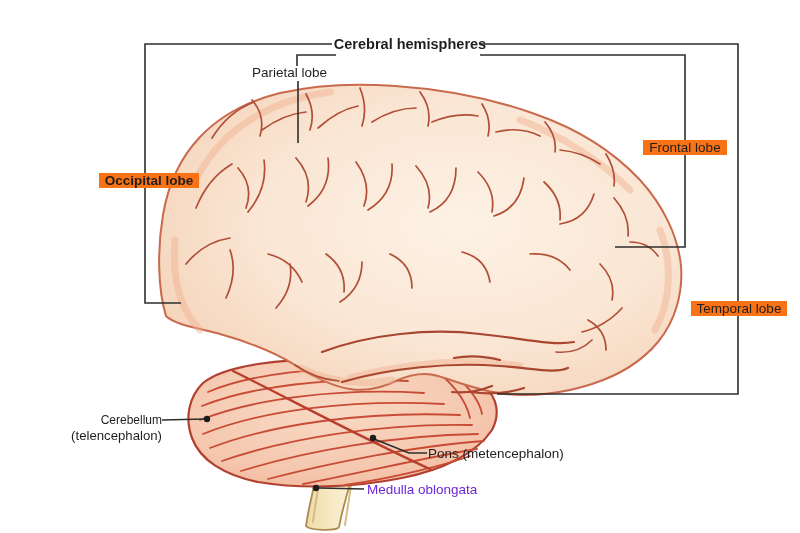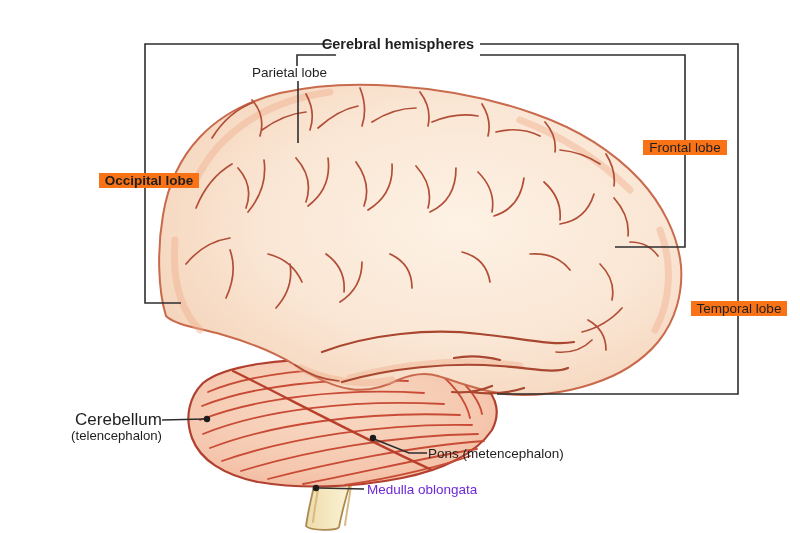--- a/index.html
+++ b/index.html
@@ -17,21 +17,21 @@
     color:#1f1f1f;
     line-height:15px;
     white-space:nowrap;
   }
   .label--bg{background:#f97316;padding:0 2px;}
   .label--center{text-align:center;}
   .label--right{text-align:right;}
   .label__title{font-weight:bold;font-size:14.5px;line-height:16px;}
   .label__sub{font-size:13.2px;line-height:16px;}
   .label--red{color:#6d28d9;}
-  #lbl-title{left:298px;top:36px;width:200px;}
+  #lbl-title{left:310px;top:36px;width:200px;}
   #lbl-parietal{left:252px;top:65px;width:82px;text-align:left;}
   #lbl-occipital{left:99px;top:173px;width:96px;font-weight:bold;}
   #lbl-frontal{left:643px;top:140px;width:80px;}
   #lbl-temporal{left:691px;top:301px;width:92px;}
   #lbl-cerebellum{right:638px;top:412px;}
   #lbl-pons{left:428px;top:446px;}
   #lbl-medulla{left:367px;top:482px;}
 </style>
 </head>
 <body>
@@ -144,21 +144,21 @@
 
   <div id="lbl-parietal" class="label">Parietal lobe</div>
 
   <div id="lbl-occipital" class="label label--bg label--center">Occipital lobe</div>
 
   <div id="lbl-frontal" class="label label--bg label--center">Frontal lobe</div>
 
   <div id="lbl-temporal" class="label label--bg label--center">Temporal lobe</div>
 
   <div id="lbl-cerebellum" class="label label--right">
-    <div class="label__sub" style="font-size:17px">Cerebellum</div>
+    <div class="label__sub" style="font-size:12px">Cerebellum</div>
     <div class="label__sub">(telencephalon)</div>
   </div>
 
   <div id="lbl-pons" class="label">Pons (metencephalon)</div>
 
   <div id="lbl-medulla" class="label label--red">Medulla oblongata</div>
 
 </div>
 
 </body></html>

